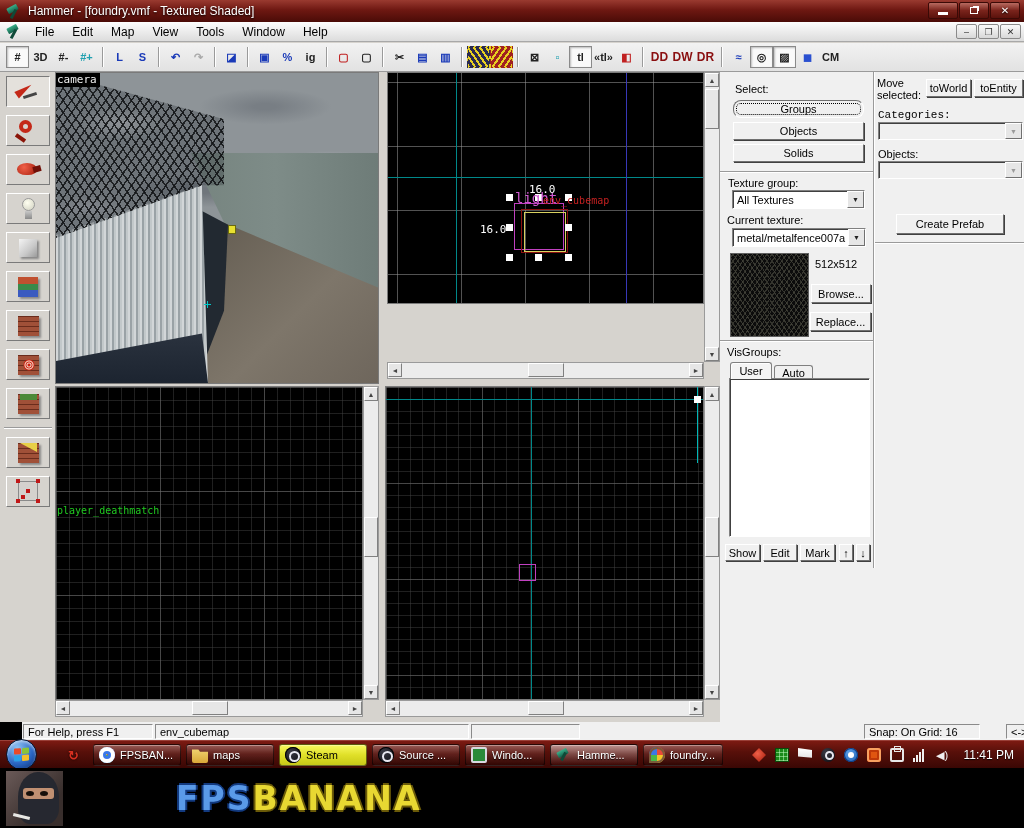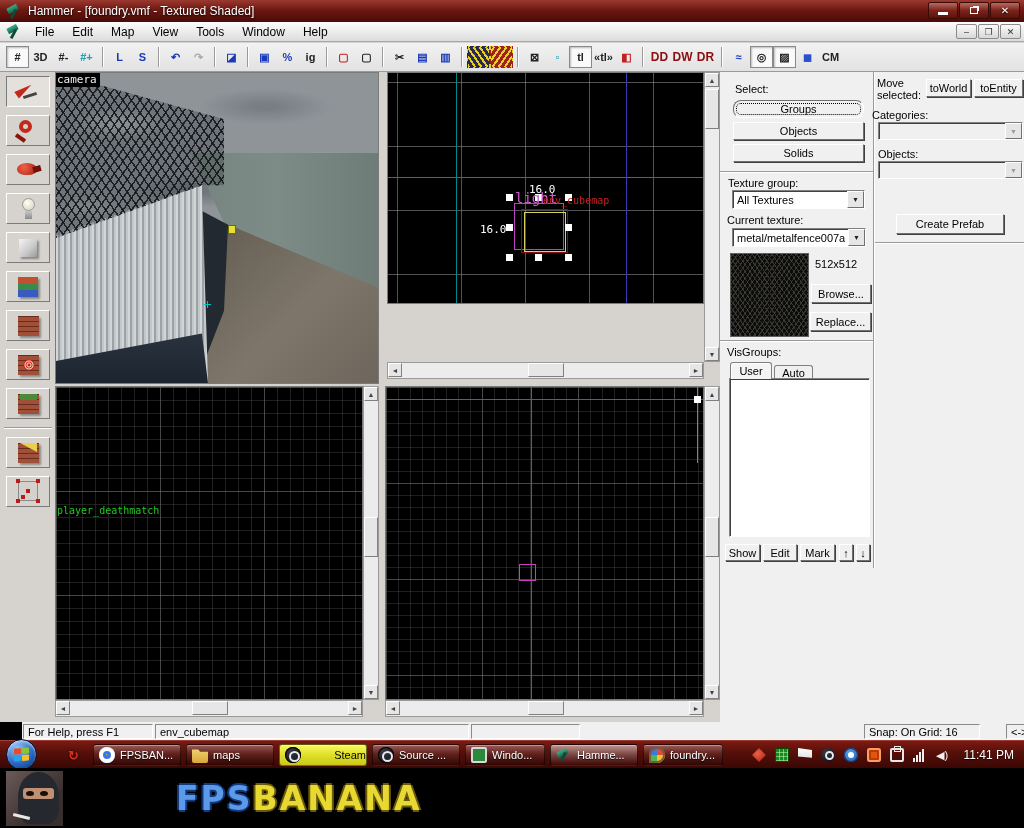--- a/index.html
+++ b/index.html
@@ -192,21 +192,21 @@
     display:grid; grid-template-columns:7px 7px; grid-template-rows:6px 6px; gap:1px; }
   .orbflag b { border-radius:1px; }
   .qf1 { background:#e84a2a; } .qf2 { background:#8ac43a; } .qf3 { background:#2aa0e8; } .qf4 { background:#f4c02a; }
   .qlaunch { position:absolute; left:68px; top:7px; width:14px; height:14px; color:#d83020; font-weight:bold;
     font-size:13px; text-shadow:0 0 2px #000; }
   #taskbtns { position:absolute; left:93px; top:3px; display:flex; gap:5px; }
   .tkbtn { width:88px; height:22px; border-radius:3px; border:1px solid rgba(0,0,0,.55);
     background:linear-gradient(rgba(255,255,255,.30),rgba(255,255,255,.08) 45%,rgba(0,0,0,.22));
     box-shadow:inset 0 1px 0 rgba(255,255,255,.35); color:#fff; display:flex; align-items:center;
     gap:5px; padding-left:5px; font-size:11px; text-shadow:0 1px 1px #000; overflow:hidden; white-space:nowrap; }
-  .tkbtn.hl { background:linear-gradient(#f8f860,#e0e028 50%,#c8c818); color:#000; text-shadow:none;justify-content:space-between; }
+  .tkbtn.hl { background:linear-gradient(#f8f860,#e0e028 50%,#c8c818); color:#000; text-shadow:none; }
   .tkbtn.active { background:linear-gradient(rgba(255,255,255,.55),rgba(255,255,255,.25) 45%,rgba(60,10,6,.3));
     border-color:rgba(0,0,0,.7); }
   .tkbtn.narrow { width:80px; }
   .tico { width:16px; height:16px; flex:0 0 auto; position:relative; }
   .ico-chrome { border-radius:50%; background:conic-gradient(#e84a3a 0 33%,#4ab84a 33% 66%,#f4c428 66%);
     box-shadow:inset 0 0 0 4px #fff, inset 0 0 0 7px #3a78e8; }
   .ico-folder { background:linear-gradient(#f4d878,#d8a838); border-radius:2px; box-shadow:inset 0 1px 0 #fff8d0;
     clip-path:polygon(0 15%,40% 15%,50% 30%,100% 30%,100% 100%,0 100%); }
   .ico-steam { border-radius:50%; background:radial-gradient(circle at 35% 30%,#3a3a44,#0a0a10);
     box-shadow:inset 0 0 0 1px #000; }
@@ -481,21 +481,21 @@
   <div class="pbtn" style="left:5px;top:472px;width:35px;height:17px;">Show</div>
   <div class="pbtn" style="left:43px;top:472px;width:34px;height:17px;">Edit</div>
   <div class="pbtn" style="left:80px;top:472px;width:35px;height:17px;">Mark</div>
   <div class="pbtn" style="left:119px;top:472px;width:14px;height:17px;">↑</div>
   <div class="pbtn" style="left:136px;top:472px;width:14px;height:17px;">↓</div>
   <div class="vdiv" style="left:153px;top:0;height:496px;"></div>
 
   <div class="plabel" style="left:157px;top:5px;width:50px;">Move selected:</div>
   <div class="pbtn" style="left:206px;top:7px;width:45px;height:18px;">toWorld</div>
   <div class="pbtn" style="left:254px;top:7px;width:49px;height:18px;">toEntity</div>
-  <div class="plabel" style="left:152px;top:37px;">Categories:</div>
+  <div class="plabel" style="left:158px;top:37px;font-family:Liberation Mono, monospace;">Categories:</div>
   <div class="combo disabled" style="left:158px;top:50px;width:145px;height:18px;">
     <span class="val"></span>
       <span class="drop">▼</span>
   </div>
   <div class="plabel" style="left:158px;top:76px;">Objects:</div>
   <div class="combo disabled" style="left:158px;top:89px;width:145px;height:18px;">
     <span class="val"></span>
       <span class="drop">▼</span>
   </div>
   <div class="pbtn" style="left:176px;top:142px;width:108px;height:20px;">Create Prefab</div>

